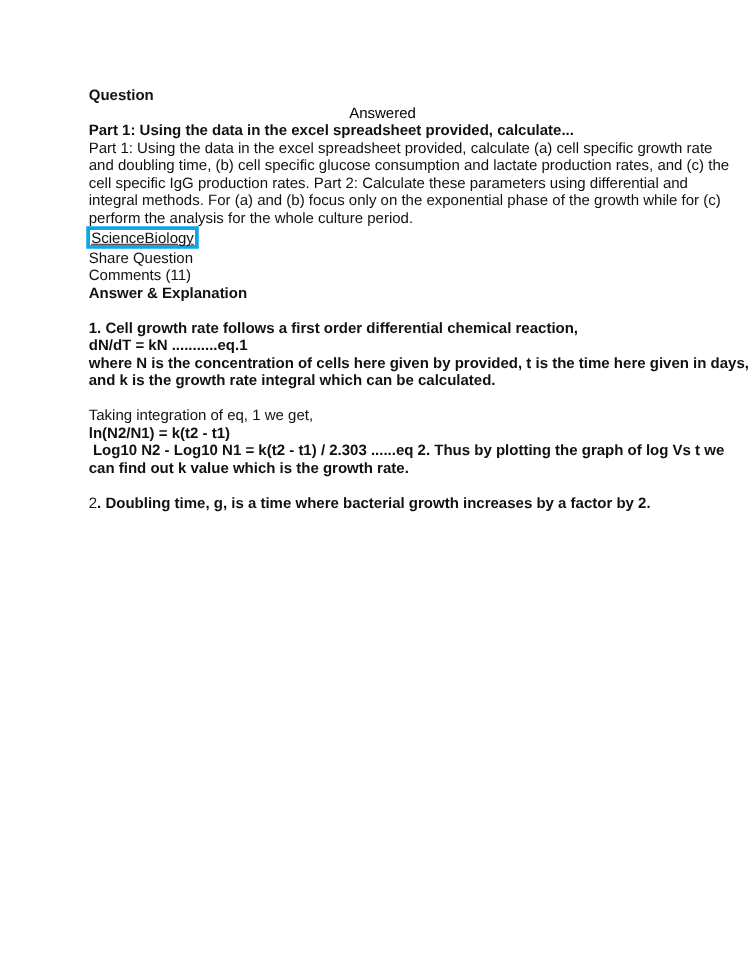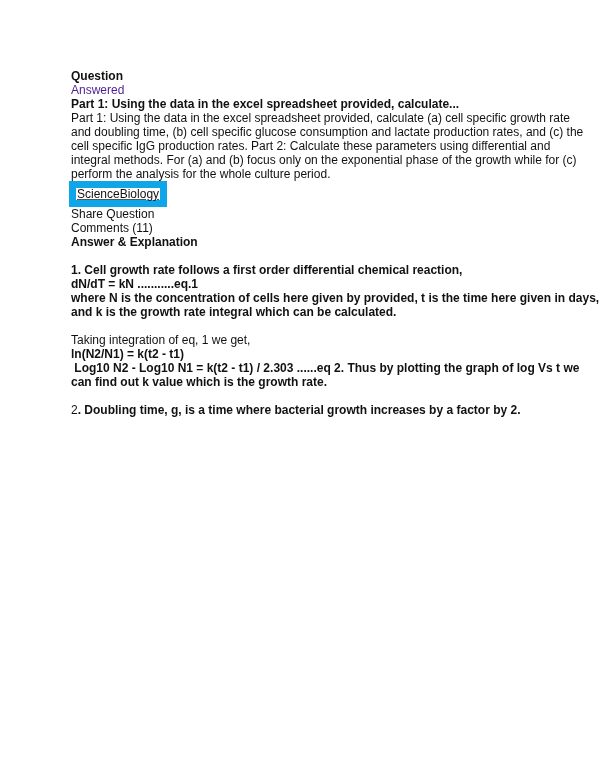--- a/index.html
+++ b/index.html
@@ -4,23 +4,23 @@
 <style>
   html, body { margin: 0; padding: 0; background: #ffffff; }
   body { width: 602px; height: 780px; position: relative; overflow: hidden; }
   .page {
     position: absolute; left: 71px; top: 69px; width: 470px;
     font-family: Liberation Sans, sans-serif;
     font-size: 12px; line-height: 14px; color: #111111;
   }
   .line { display: block; white-space: nowrap; }
   .bold { font-weight: bold; }
-  .green { color: #4c1d95; }
+  .green { color: #000000; text-align: center; }
   .tag {
-    display: inline-block; border: 7px solid #0ea5e9; padding: 0 1px; margin-left: -2px;
+    display: inline-block; border: 3px solid #0ea5e9; padding: 0 1px; margin-left: -2px;
     text-decoration: underline; text-decoration-color: #555; line-height: 12px;
   }
   .gap-top { margin-top: 14px; }
 </style>
 </head>
 <body>
 
 <div class="page">
   <span class="line bold">Question</span>
   <span class="line green">Answered</span>

